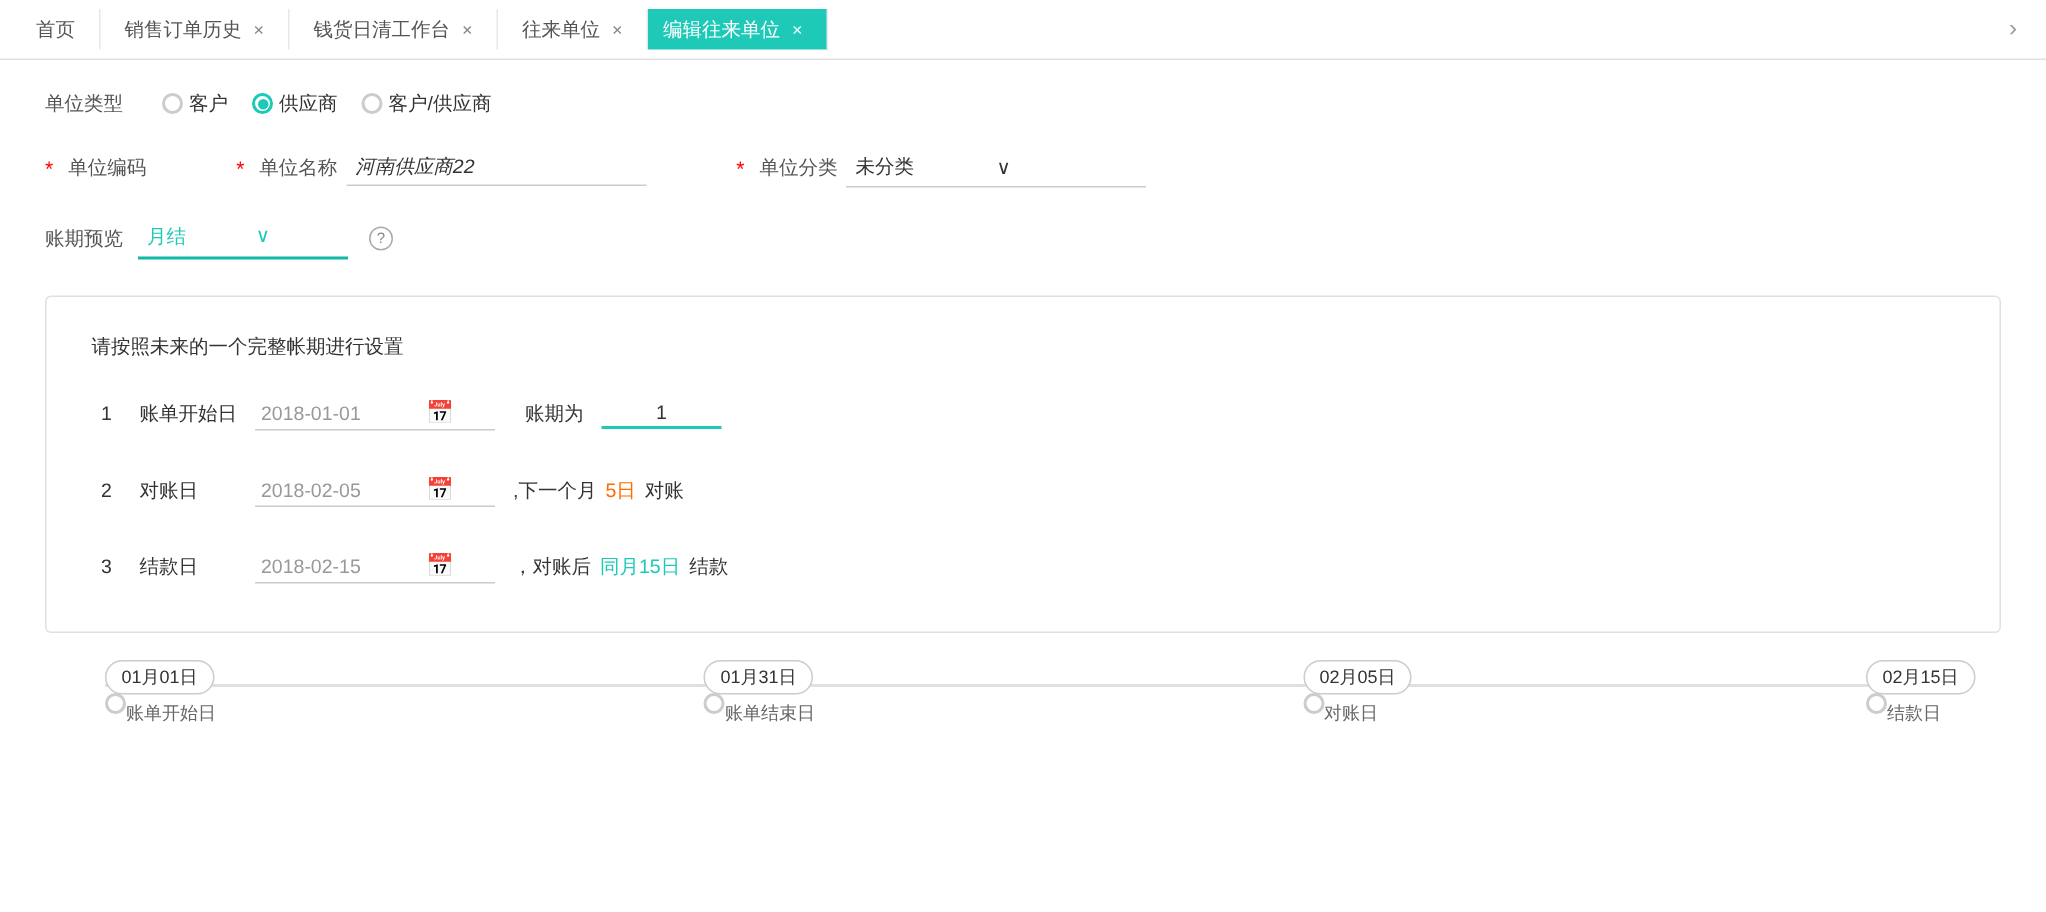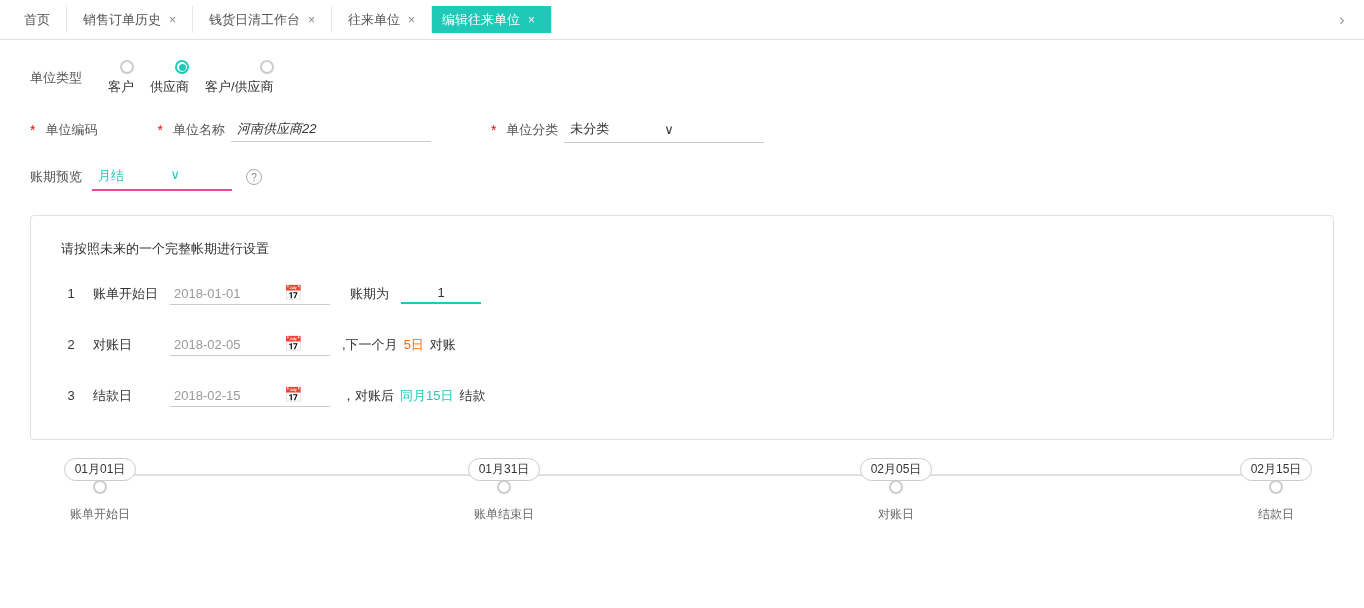--- a/index.html
+++ b/index.html
@@ -76,25 +76,24 @@
     }
 
     
     .radio-group {
       display: flex;
       align-items: center;
       gap: 16px;
     }
     .radio-item {
       display: flex;
-      align-items: flex-end;
+      align-items: center;
       gap: 4px;
       cursor: pointer;
       font-size: 13px;
-      flex-direction: column;
     }
     .radio-circle {
       width: 14px;
       height: 14px;
       border-radius: 50%;
       border: 2px solid #ccc;
       display: flex;
       align-items: center;
       justify-content: center;
     }
@@ -137,21 +136,21 @@
       background: transparent;
     }
     .cal-icon {
       color: #1ec9b7;
       font-size: 15px;
       cursor: pointer;
     }
     .dropdown-field {
       display: flex;
       align-items: flex-start;
-      border-bottom: 2px solid #ec4899;
+      border-bottom: 2px solid #14b8a6;
       padding: 4px 6px;
       width: 140px;
       cursor: pointer;
       gap: 13px;
     }
     .dropdown-field span {
       color: #1ec9b7;
       font-size: 13px;
       flex: 1;
     }
@@ -235,21 +234,20 @@
       background: #e0e0e0;
     }
     .timeline-points {
       display: flex;
       justify-content: space-between;
       position: relative;
       padding: 0 40px;
     }
     .tl-point {
       display: flex;
-      flex-direction: column;
       align-items: center;
       position: relative;
     }
     .tl-dot {
       width: 14px;
       height: 14px;
       border-radius: 50%;
       border: 2px solid #ccc;
       background: #fff;
       z-index: 1;

